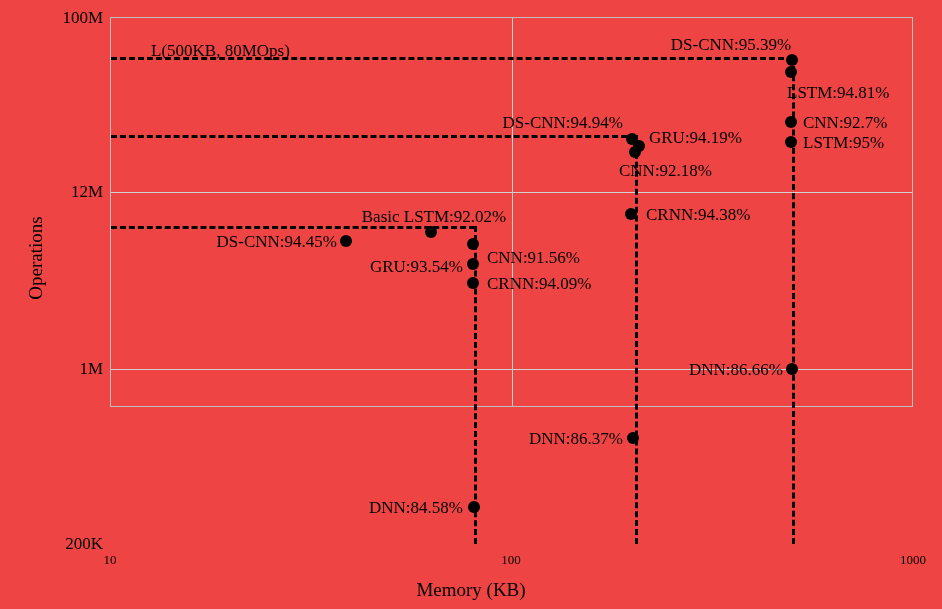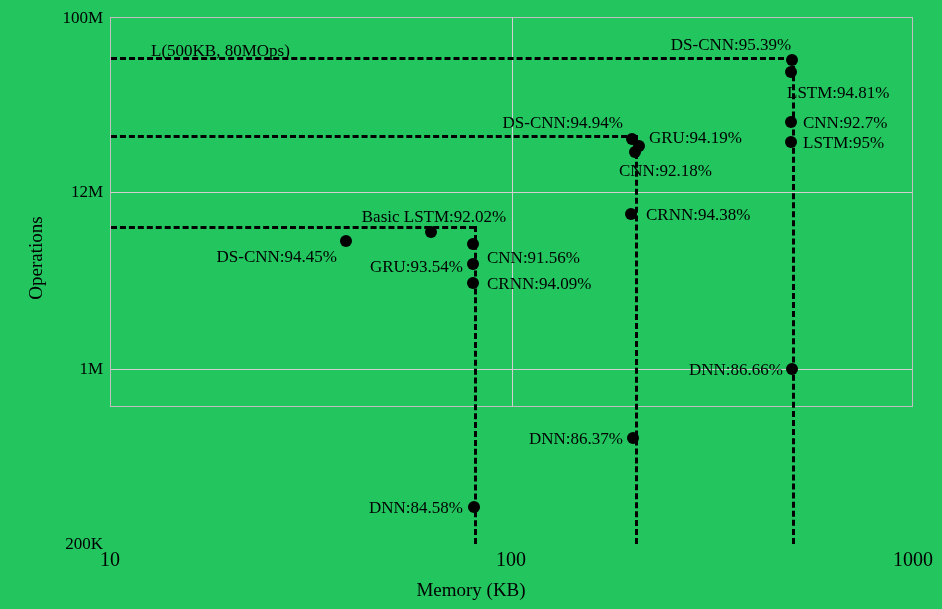--- a/index.html
+++ b/index.html
@@ -4,21 +4,21 @@
 <style>
   html, body {
     margin: 0;
     padding: 0;
     background: #ffffff;
   }
   #figure {
     position: relative;
     width: 942px;
     height: 609px;
-    background: #22c55e;
+    background: #ef4444;
     font-family: "Liberation Serif", "DejaVu Serif", serif;
     color: #000000;
     overflow: hidden;
   }
 
   
   #plot-area {
     position: absolute;
     left: 110px;
     top: 17px;
@@ -102,21 +102,21 @@
   #ytick-wrap {
     position: absolute;
     left: 0;
     top: 0;
     width: 103px;
     height: 609px;
   }
 
   .xtick {
     position: absolute;
-    font-size: 20px;
+    font-size: 13px;
     line-height: 17px;
     transform: translateX(-50%);
     white-space: nowrap;
     top: 551px;
   }
 
   #xaxis-title {
     position: absolute;
     left: 0;
     right: 0;
@@ -186,21 +186,21 @@
     <div class="pt" style="left:524px; top:134px;"></div>
     <div class="pt" style="left:520px; top:196px;"></div>
     <div class="pt" style="left:522px; top:420px;"></div>
 
     <div class="pt" style="left:681px; top:42px;"></div>
     <div class="pt" style="left:680px; top:54px;"></div>
     <div class="pt" style="left:680px; top:104px;"></div>
     <div class="pt" style="left:680px; top:124px;"></div>
     <div class="pt" style="left:681px; top:351px;"></div>
 
-    <div class="pt-label left" style="left:226px; top:238px;">DS-CNN:94.45%</div>
+    <div class="pt-label left" style="left:226px; top:223px;">DS-CNN:94.45%</div>
     <div class="pt-label above" style="left:323px; top:208px;">Basic LSTM:92.02%</div>
     <div class="pt-label right" style="left:376px; top:226px;margin-top:13px;">CNN:91.56%</div>
     <div class="pt-label left" style="left:352px; top:248px;">GRU:93.54%</div>
     <div class="pt-label right" style="left:376px; top:265px;">CRNN:94.09%</div>
     <div class="pt-label left" style="left:352px; top:489px;">DNN:84.58%</div>
 
     <div class="pt-label left" style="left:512px; top:104px;">DS-CNN:94.94%</div>
     <div class="pt-label right" style="left:538px; top:119px;">GRU:94.19%</div>
     <div class="pt-label right" style="left:508px; top:152px;">CNN:92.18%</div>
     <div class="pt-label right" style="left:535px; top:196px;">CRNN:94.38%</div>

